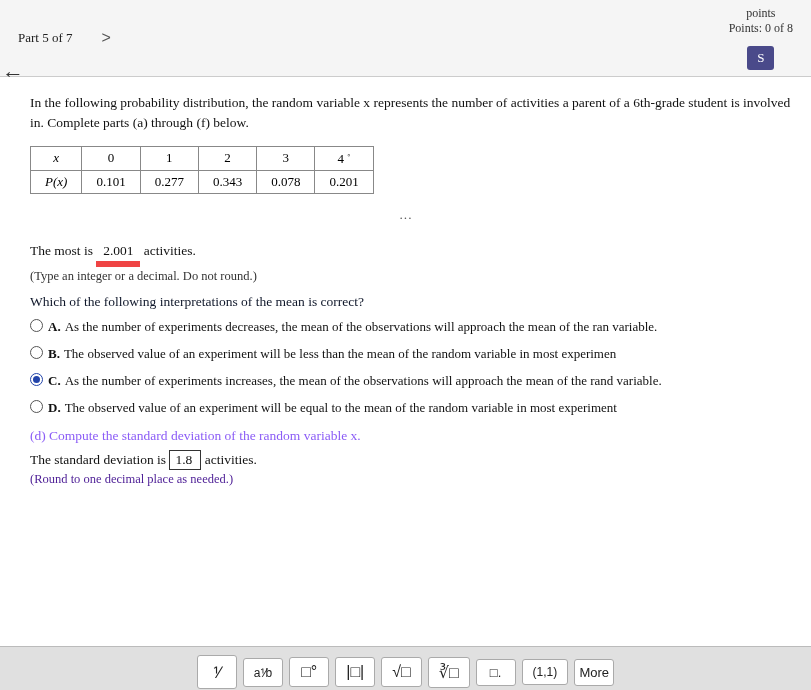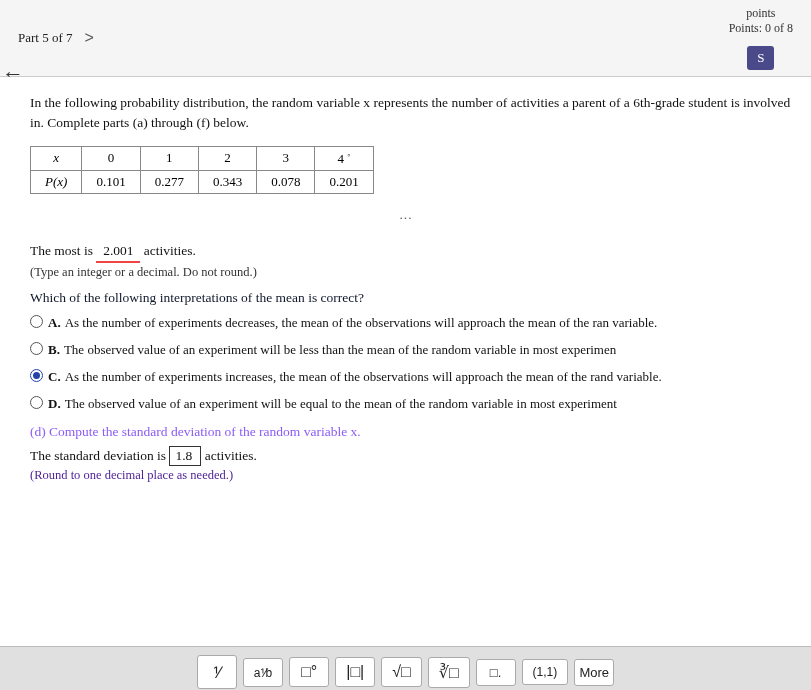--- a/index.html
+++ b/index.html
@@ -17,21 +17,21 @@
       border-bottom: 1px solid #ccc;
       display: flex;
       align-items: center;
       justify-content: space-between;
       padding: 6px 18px;
       font-size: 13px;
     }
     .top-bar-left {
       display: flex;
       align-items: center;
-      gap: 8px;
+      gap: 25px;
     }
     .part-label {
       font-size: 13px;
       color: #222;
     }
     .nav-arrow {
       background: none;
       border: none;
       font-size: 16px;
       cursor: pointer;
@@ -112,21 +112,21 @@
     }
 
     .answer-line {
       font-size: 13.5px;
       color: #111;
       margin: 10px 10px 2px 10px;
       line-height: 1.6;
     }
     .answer-box {
       display: inline-block;
-      border-bottom: 2px solid #ef4444;
+      border-bottom: 6px solid #ef4444;
       min-width: 44px;
       text-align: center;
       font-size: 13.5px;
       padding: 0 3px;
     }
     .note-text {
       font-size: 12.5px;
       color: #333;
       margin: 0 10px 10px 10px;
     }

